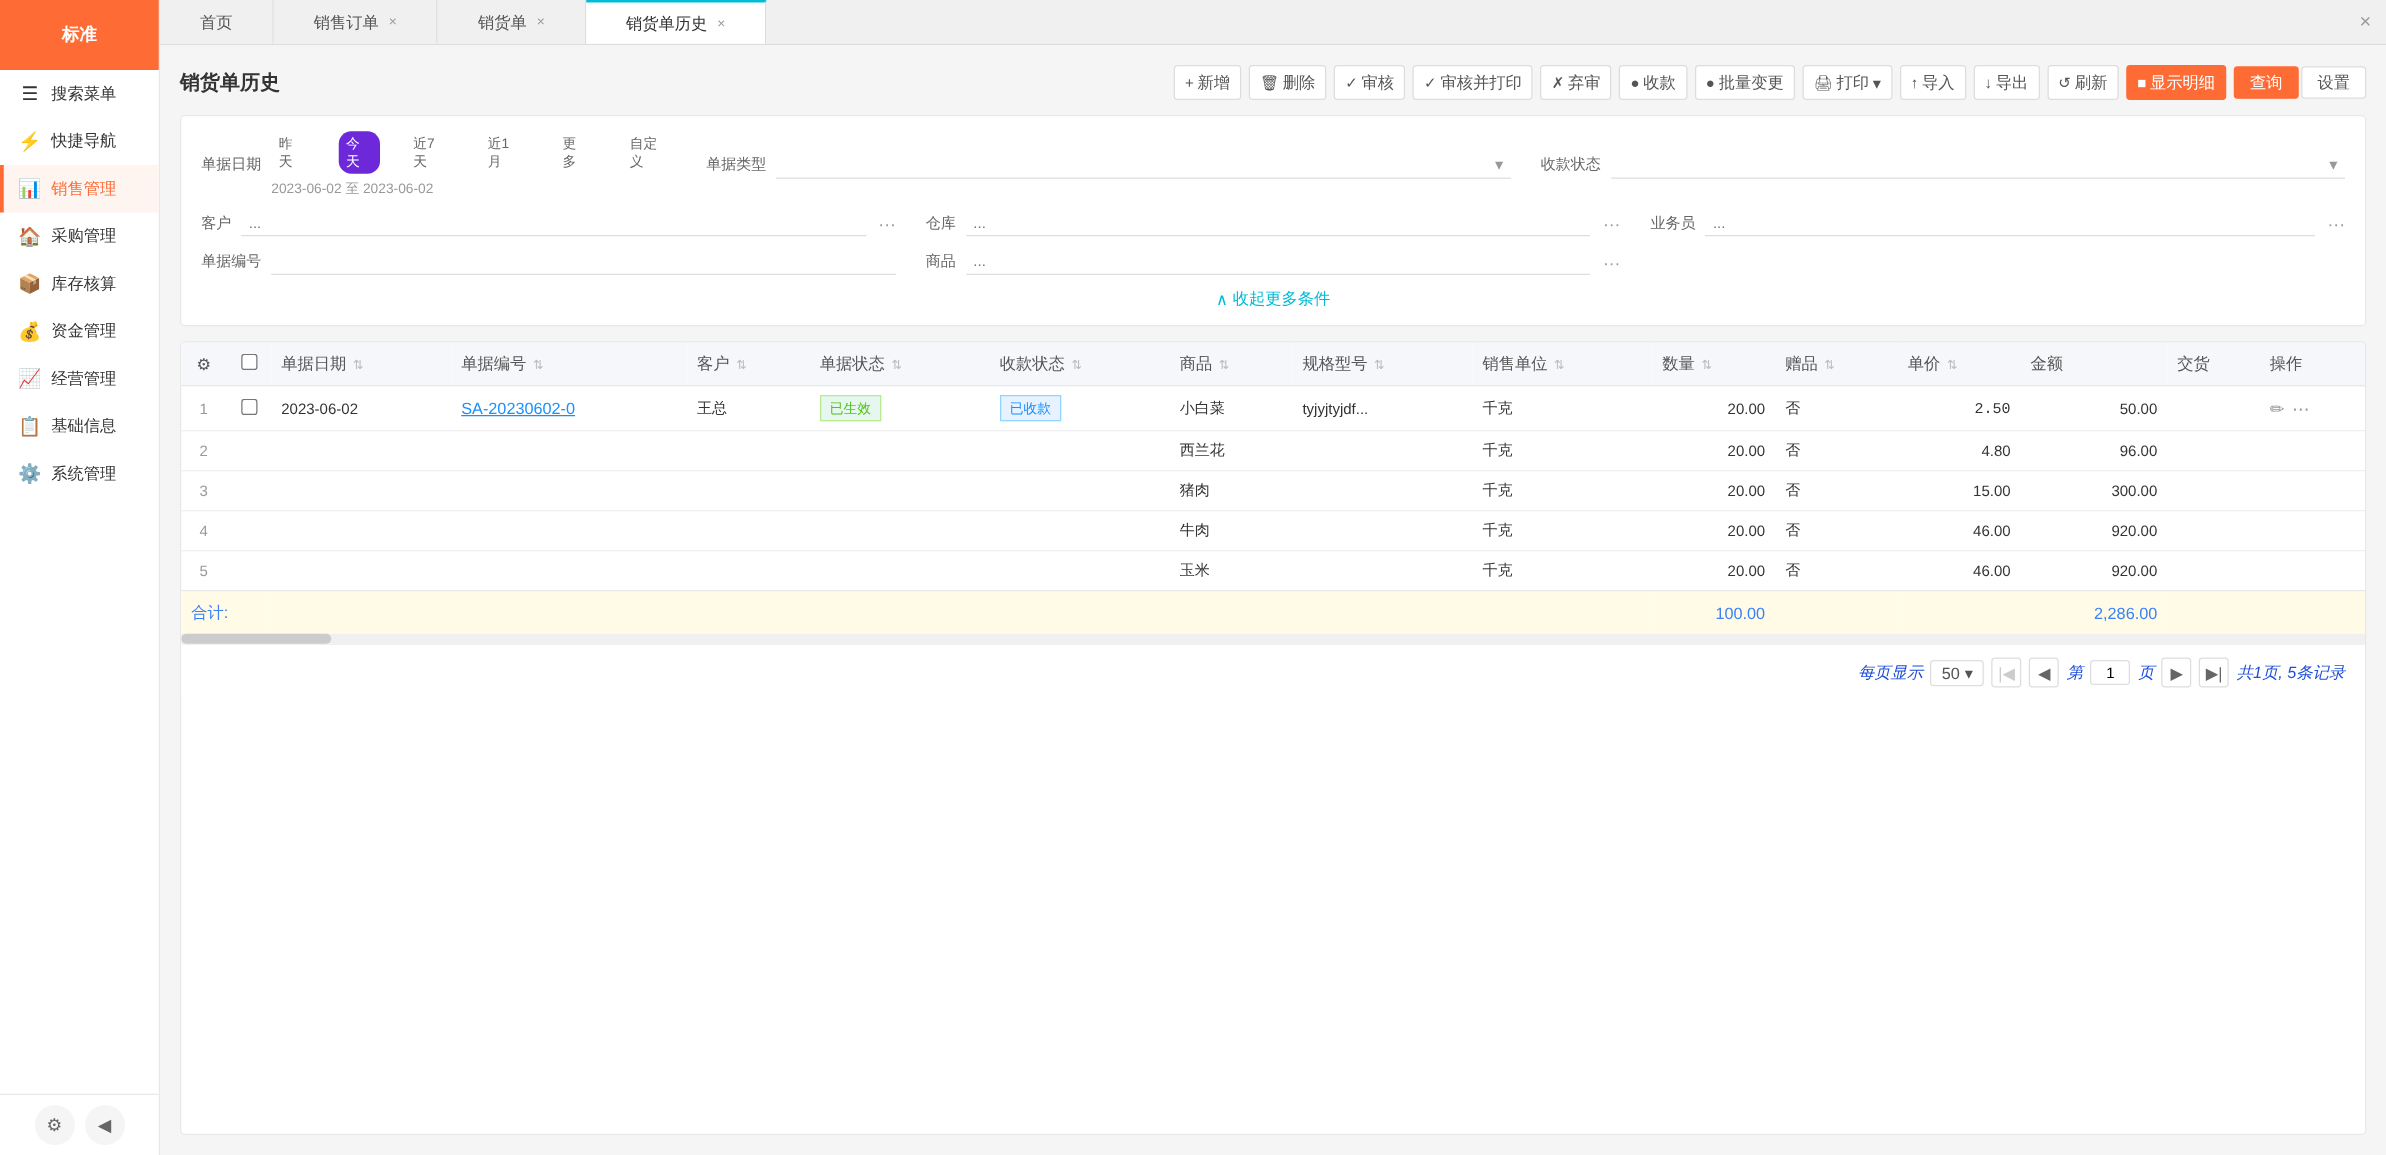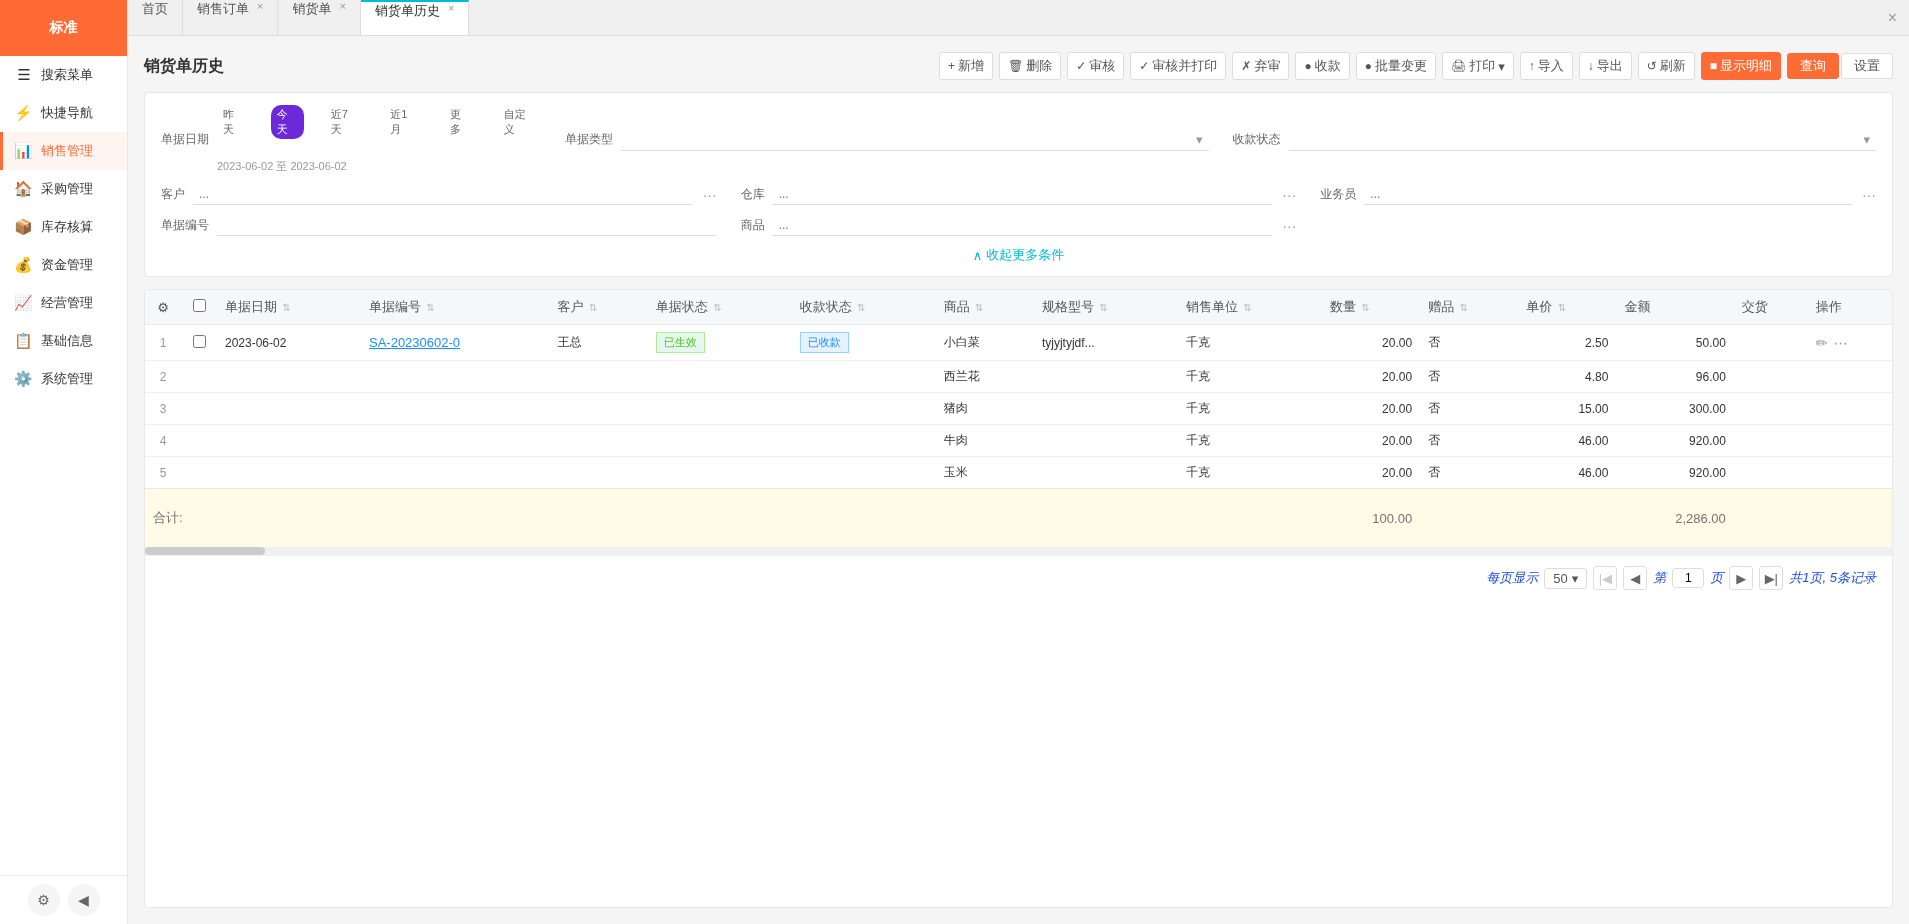--- a/index.html
+++ b/index.html
@@ -65,21 +65,22 @@
     .tabs-bar {
       display: flex;
       align-items: center;
       background: #f0f0f0;
       border-bottom: 1px solid #ddd;
       height: 36px;
       padding-left: 0;
     }
     .tab {
       display: flex;
-      padding: 0 14px;
+      align-items: center;
+      padding: 0 32px;
       height: 100%;
       cursor: pointer;
       font-size: 13px;
       color: #555;
       border-right: 1px solid #ddd;
       gap: 6px;
       background: #f0f0f0;
     }
     .tab.active {
       background: #fff;
@@ -193,21 +194,21 @@
       min-width: 120px;
     }
     .date-range {
       display: flex;
       flex-direction: column;
       flex: 1;
     }
     .date-tabs {
       display: flex;
       gap: 21px;
-      margin-bottom: 20px;
+      margin-bottom: 4px;
     }
     .date-tab {
       padding: 2px 6px;
       font-size: 11px;
       cursor: pointer;
       color: #666;
       border-radius: 2px;
     }
     .date-tab.active { background: #6d28d9; color: #fff; border-radius: 10px; }
     .date-value { font-size: 11px; color: #999; }
@@ -276,23 +277,23 @@
     .actions { display: flex; gap: 6px; }
     .action-icon { color: #999; cursor: pointer; font-size: 14px; }
 
     
     .summary-row {
       background: #fffbe6;
       border-top: 1px solid #e8e8e8;
     }
     .summary-row td {
       font-weight: 500;
-      color: #737373;
+      color: #3b82f6;
       background: #fffbe6;
-      padding: 20px 8px;
+      padding: 8px 8px;
     }
 
     
     .pagination {
       display: flex;
       align-items: center;
       justify-content: flex-end;
       padding: 10px 16px;
       border-top: 1px solid #f0f0f0;
       background: #fff;
@@ -628,21 +629,21 @@
               <td>2023-06-02</td>
               <td><span class="link-text">SA-20230602-0</span></td>
               <td>王总</td>
               <td><span class="badge badge-green">已生效</span></td>
               <td><span class="badge badge-blue">已收款</span></td>
               <td>小白菜</td>
               <td>tyjyjtyjdf...</td>
               <td>千克</td>
               <td style="text-align:right;">20.00</td>
               <td>否</td>
-              <td style="text-align:right;">2.50</td>
+              <td style="text-align:right;font-family:Liberation Mono, monospace;">2.50</td>
               <td style="text-align:right;">50.00</td>
               <td></td>
               <td>
                 <div class="actions">
                   <span class="action-icon">✏</span>
                   <span class="action-icon">⋯</span>
                 </div>
               </td>
             </tr>
             <tr>

